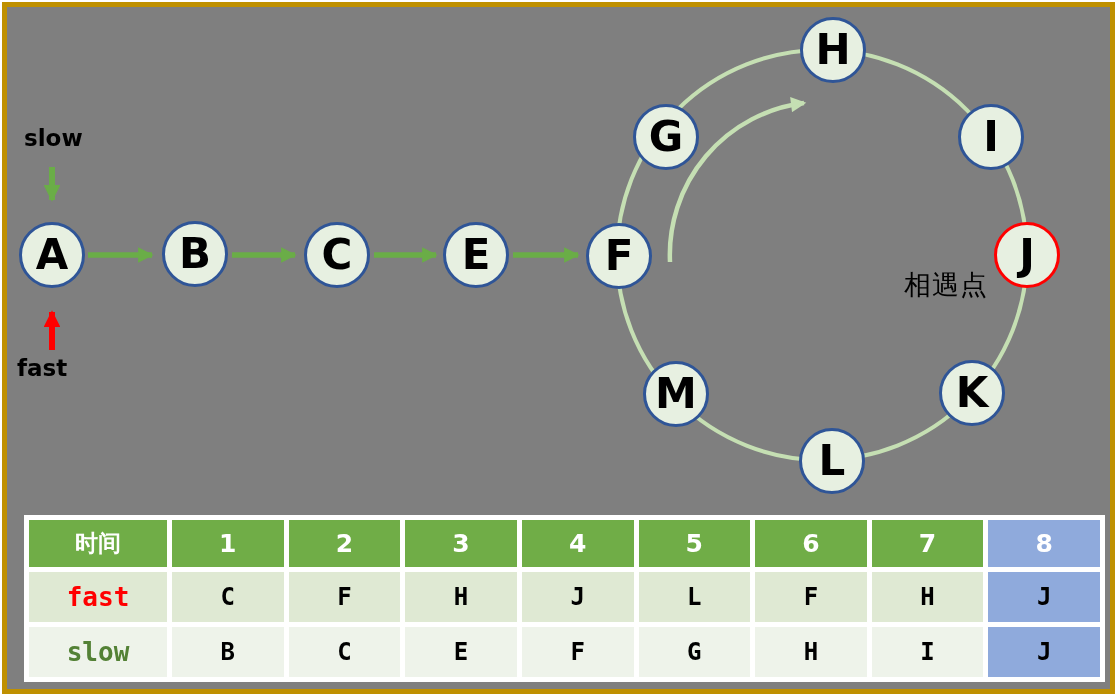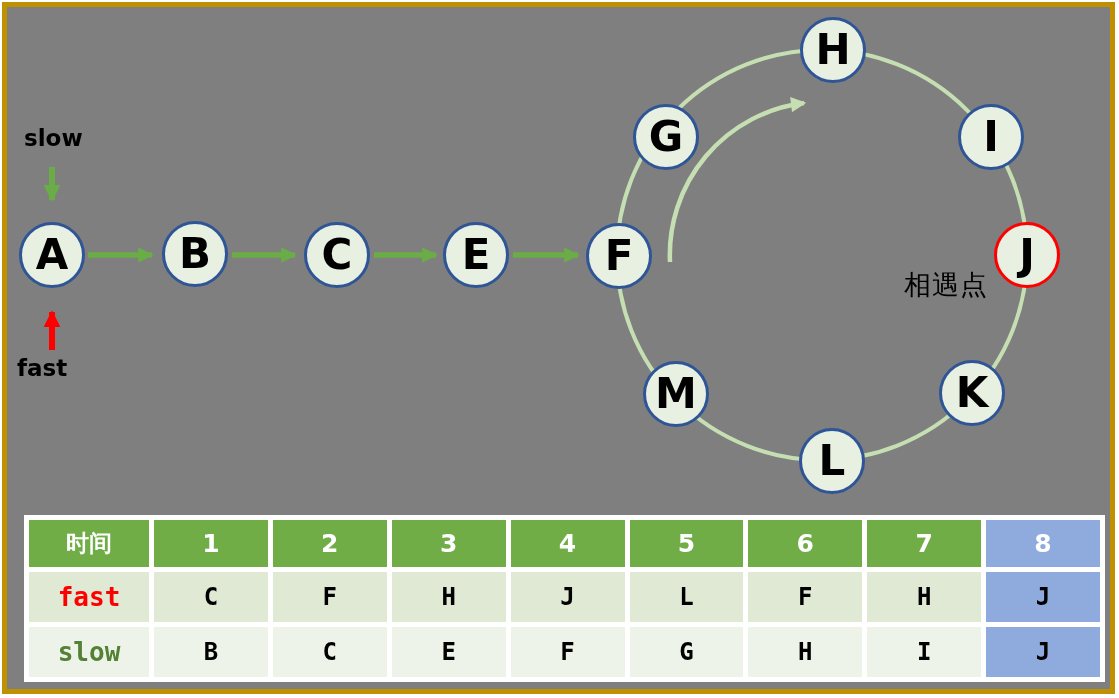--- a/index.html
+++ b/index.html
@@ -31,21 +31,21 @@
     border-collapse:separate;border-spacing:5px;background:#ffffff;
     table-layout:fixed;
   }
   #trace-table th,#trace-table td{
     text-align:center;vertical-align:middle;padding:0;overflow:hidden;
   }
   #trace-table th{
     background:#70ad47;color:#ffffff;height:47px;
     font-weight:bold;font-size:25px;font-family:"DejaVu Sans",sans-serif;
   }
-  #trace-table th.time-col{width:120px;font-size:23px;}
+  #trace-table th.time-col{width:138px;font-size:23px;}
   #trace-table td{
     height:50px;font-weight:bold;font-size:24px;color:#000;
     font-family:"DejaVu Sans Mono",monospace;
   }
   tr.row-fast td{background:#dfe9d3;}
   tr.row-slow td{background:#eef3ea;}
   #trace-table td.row-label{font-size:26px;}
   #trace-table .hl{background:#8faadc !important;}
   #trace-table td.hl{color:#000;}
 </style>

